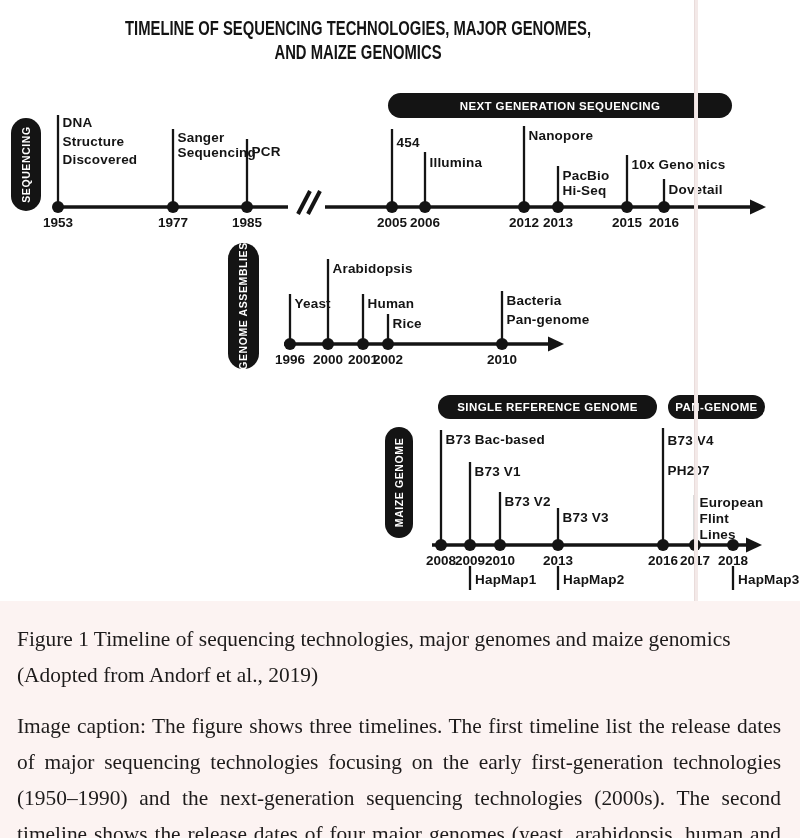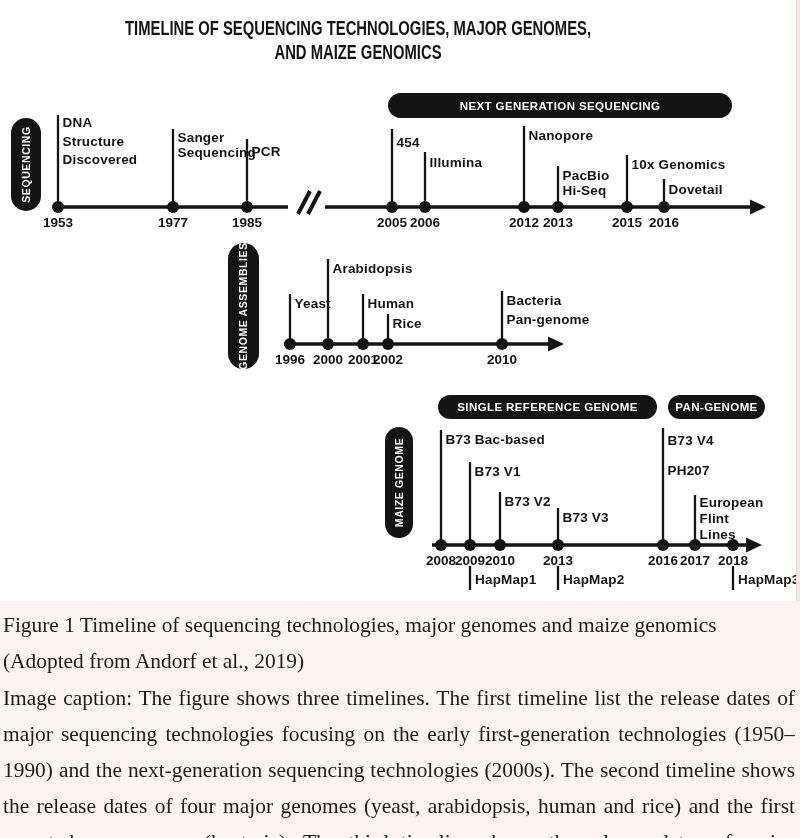--- a/index.html
+++ b/index.html
@@ -1,34 +1,34 @@
 <!DOCTYPE html>
 <html><head>
 <meta charset="utf-8">
 <style>
   html,body{margin:0;padding:0;}
   body{
     width:800px;height:838px;position:relative;overflow:hidden;
     background:#ffffff;font-family:"Liberation Sans",sans-serif;
   }
-  .figure-area{position:absolute;left:0;top:0;width:800px;height:601px;background:#ffffff;}
+  .figure-area{position:absolute;left:0;top:0;width:698px;height:601px;background:#ffffff;}
   .page-edge{position:absolute;right:0;top:0;width:3px;height:601px;background:#f3e9e8;border-left:1px solid #e9dcdb;}
   .title{
     position:absolute;top:16px;left:0;width:716px;text-align:center;
     font-weight:700;font-size:19.5px;line-height:24px;color:#141414;
     transform:scaleX(0.76);transform-origin:50% 0;letter-spacing:0px;
   }
   svg{position:absolute;left:0;top:0;}
   svg text{font-family:"Liberation Sans",sans-serif;}
   .caption{
     position:absolute;left:0;top:601px;width:800px;height:237px;
     background:#fcf3f2;box-sizing:border-box;padding:5px 4px 0 2px;
     font-family:"Liberation Serif",serif;font-size:21.4px;line-height:36px;color:#1d1b1b;
   }
-  .caption p{margin:1px;}
+  .caption p{margin:15px;}
   .caption .fig-body{text-align:justify;}
 </style>
 </head>
 <body>
 
 <div class="figure-area">
   <div class="title">
     <div>TIMELINE OF SEQUENCING TECHNOLOGIES, MAJOR GENOMES,</div>
     <div>AND MAIZE GENOMICS</div>
   </div>

